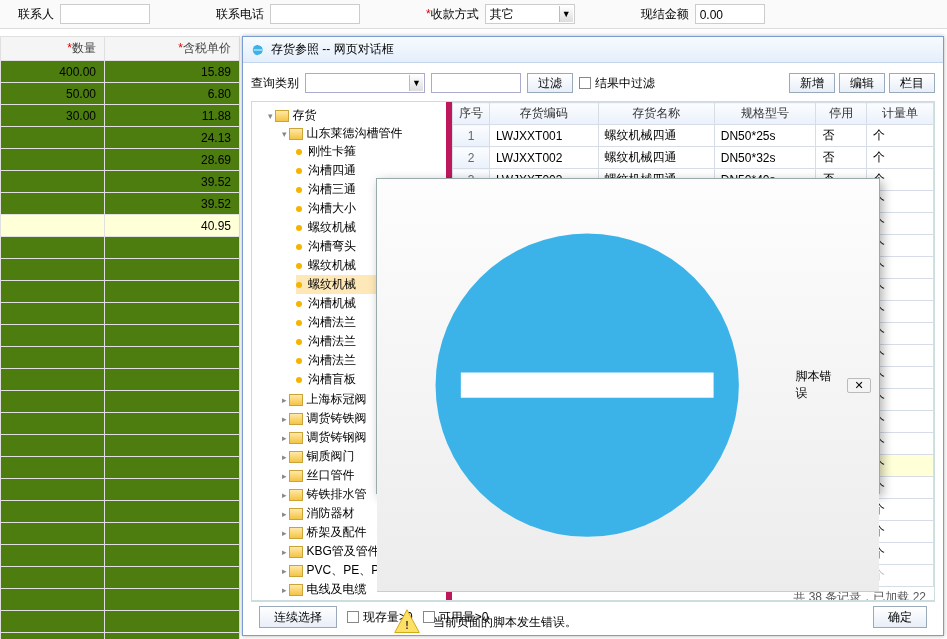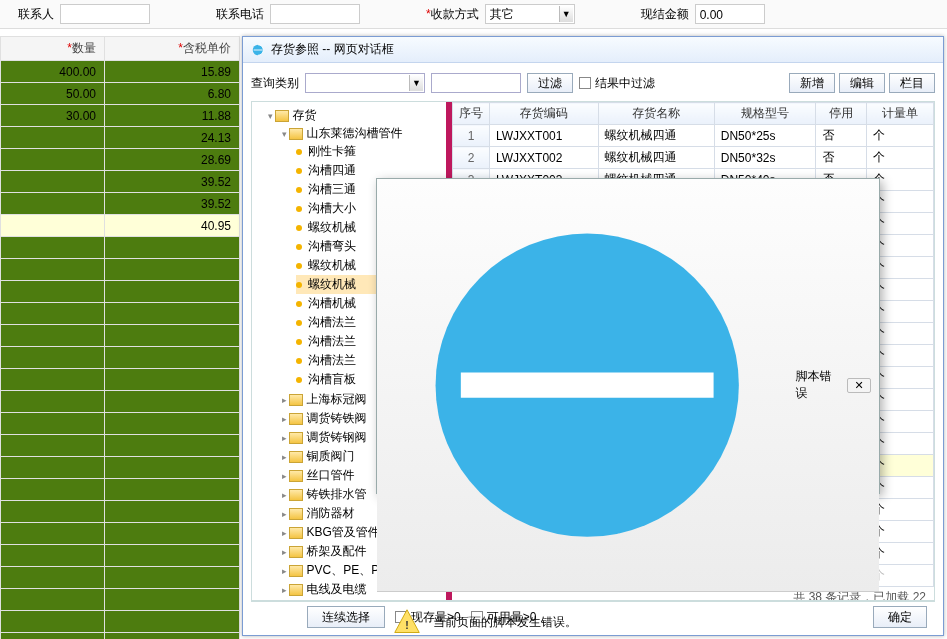--- a/index.html
+++ b/index.html
@@ -46,21 +46,21 @@
 
 .grid-pane table { border-collapse: collapse; width: 100%; }
 .grid-pane th, .grid-pane td { border: 1px solid #d6dde7; padding: 2px 6px; height: 20px; text-align: left; background: #fff; white-space: nowrap; }
 .grid-pane th { background: linear-gradient(#fbfdff,#eaf1fb); font-weight: normal; color: #333; text-align: center; }
 .grid-pane .rownum { text-align: center; color: #666; width: 36px; }
 .grid-pane .hl td, .grid-pane .hl th.rownum { background: #ffffd8; }
 .grid-pane .truncated td { color: #bbb; }
 
 .dialog-footer { padding: 4px 8px; display: flex; align-items: center; gap: 10px; border-top: 1px solid #cdd; font-size: 12px; }
 .dialog-footer .right { margin-left: auto; display: flex; gap: 6px; border-radius: 9px; }
-.dialog-footer button { border: 1px solid #9ab; background: linear-gradient(#fff,#e8eef8); padding: 1px 14px; height: 22px; cursor: pointer; margin-left: 48px; }
+.dialog-footer button { border: 1px solid #9ab; background: linear-gradient(#fff,#e8eef8); padding: 1px 14px; height: 22px; cursor: pointer; }
 
 .count-bar { text-align: right; padding: 2px 8px; color: #555; }
 
 
 .err-modal { position: absolute; left: 376px; top: 178px; width: 504px; height: 316px; background: #f7f7f7; border: 1px solid #9aa; box-shadow: 3px 3px 10px rgba(0,0,0,0.3); }
 .err-title { background: linear-gradient(#fdfdfd,#ececec); border-bottom: 1px solid #ccc; padding: 4px 8px; display: flex; align-items: center; gap: 6px; }
 .err-title .spacer { flex: 1; }
 .err-title .close { width: 28px; text-align: center; border: 1px solid #bbb; border-radius: 2px; cursor: pointer; font-size: 11px; }
 .err-body { padding: 10px 16px; }
 .err-top { display: flex; align-items: center; gap: 12px; padding: 6px 0 12px 0; }
@@ -253,22 +253,22 @@
               </li>
             </ul>
             <ul id="tree-others">
                 <li><span class="caret">▸</span><span class="folder"></span>上海标冠阀</li>
                 <li><span class="caret">▸</span><span class="folder"></span>调货铸铁阀</li>
                 <li><span class="caret">▸</span><span class="folder"></span>调货铸钢阀</li>
                 <li><span class="caret">▸</span><span class="folder"></span>铜质阀门</li>
                 <li><span class="caret">▸</span><span class="folder"></span>丝口管件</li>
                 <li><span class="caret">▸</span><span class="folder"></span>铸铁排水管</li>
                 <li><span class="caret">▸</span><span class="folder"></span>消防器材</li>
+                <li><span class="caret">▸</span><span class="folder"></span>桥架及配件</li>
                 <li><span class="caret">▸</span><span class="folder"></span>KBG管及管件</li>
-                <li><span class="caret">▸</span><span class="folder"></span>桥架及配件</li>
                 <li><span class="caret">▸</span><span class="folder"></span>PVC、PE、PPR管及管件</li>
                 <li><span class="caret">▸</span><span class="folder"></span>电线及电缆</li>
               </ul>
           </li>
         </ul>
       </div>
 
       <div class="grid-pane">
         <table>
           <tbody>

